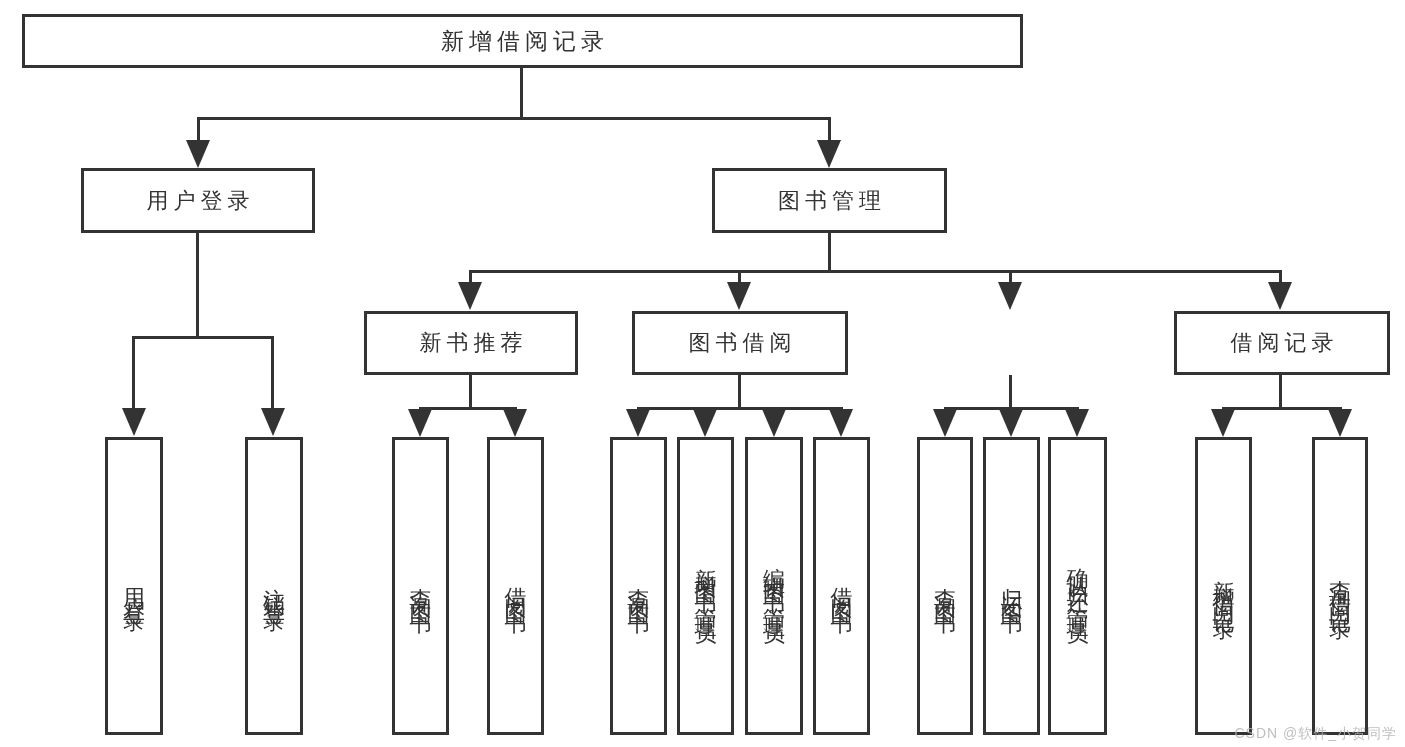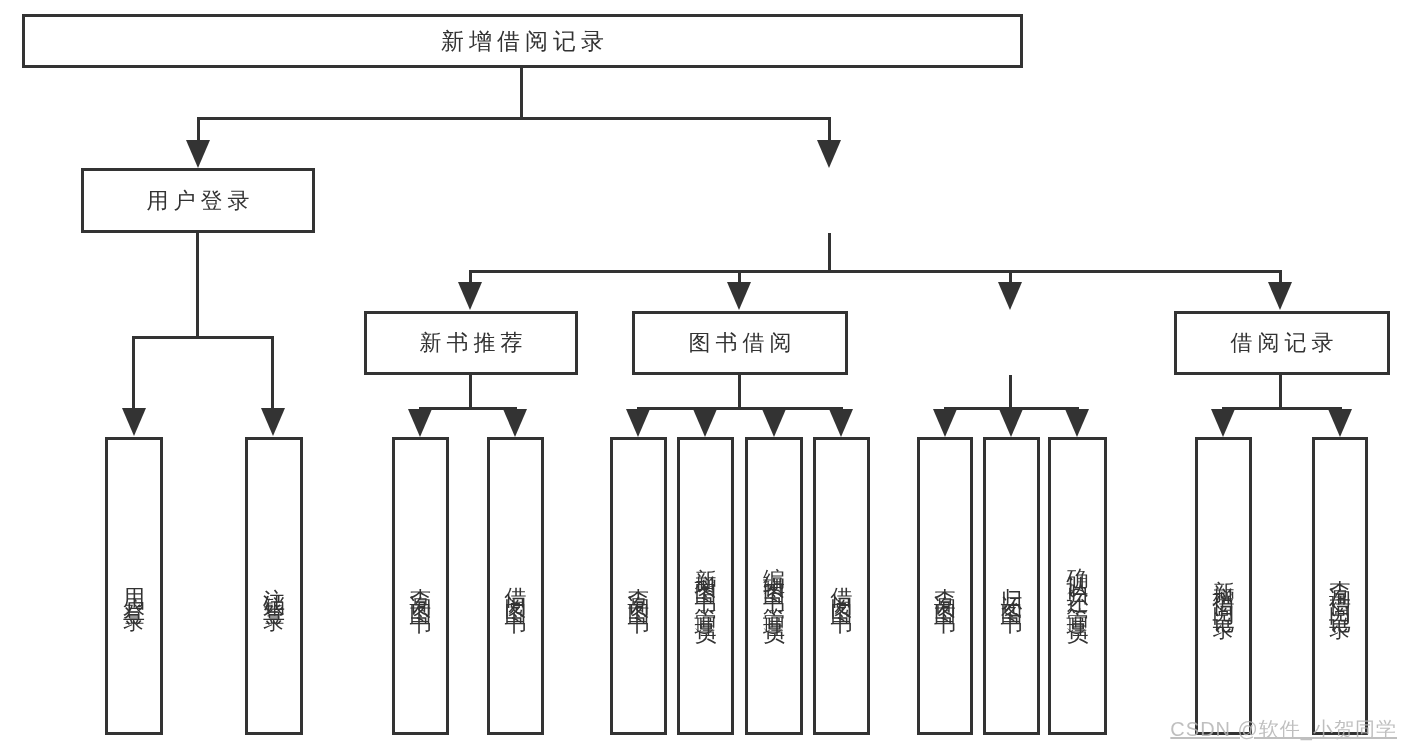--- a/index.html
+++ b/index.html
@@ -39,43 +39,43 @@
     position:absolute;
     width:0;height:0;
     border-left:12px solid transparent;
     border-right:12px solid transparent;
     border-top:28px solid var(--line,#333);
   }
   .watermark{
     position:absolute;
     right:8px;
     bottom:4px;
-    font-size:20px;
+    font-size:14px;
     color:var(--watermark,#b5b5b5);
     letter-spacing:1px;
     opacity:.85;
     z-index:10;
-    text-decoration:underline;
   }
 </style>
 </head>
 <body>
 
 <div class="canvas">
 
   <div class="node" style="left:22px;top:14px;width:1001px;height:54px;font-size:23px;">新增借阅记录</div>
 
   <div class="ln" style="left:520px;top:68px;width:3px;height:50px;"></div>
   <div class="ln" style="left:197px;top:117px;width:634px;height:3px;"></div>
   <div class="ln" style="left:197px;top:117px;width:3px;height:28px;"></div>
   <div class="arr" style="left:186px;top:140px;"></div>
   <div class="ln" style="left:828px;top:117px;width:3px;height:28px;"></div>
   <div class="arr" style="left:817px;top:140px;"></div>
 
   <div class="node" style="left:81px;top:168px;width:234px;height:65px;">用户登录</div>
+  <div class="node" style="left:712px;top:168px;width:235px;height:65px;">图书管理</div>
 
   <div class="ln" style="left:196px;top:233px;width:3px;height:104px;"></div>
   <div class="ln" style="left:132px;top:336px;width:142px;height:3px;"></div>
   <div class="ln" style="left:132px;top:336px;width:3px;height:76px;"></div>
   <div class="arr" style="left:122px;top:408px;"></div>
   <div class="ln" style="left:271px;top:336px;width:3px;height:76px;"></div>
   <div class="arr" style="left:261px;top:408px;"></div>
 
   <div class="ln" style="left:828px;top:233px;width:3px;height:38px;"></div>
   <div class="ln" style="left:469px;top:270px;width:813px;height:3px;"></div>

